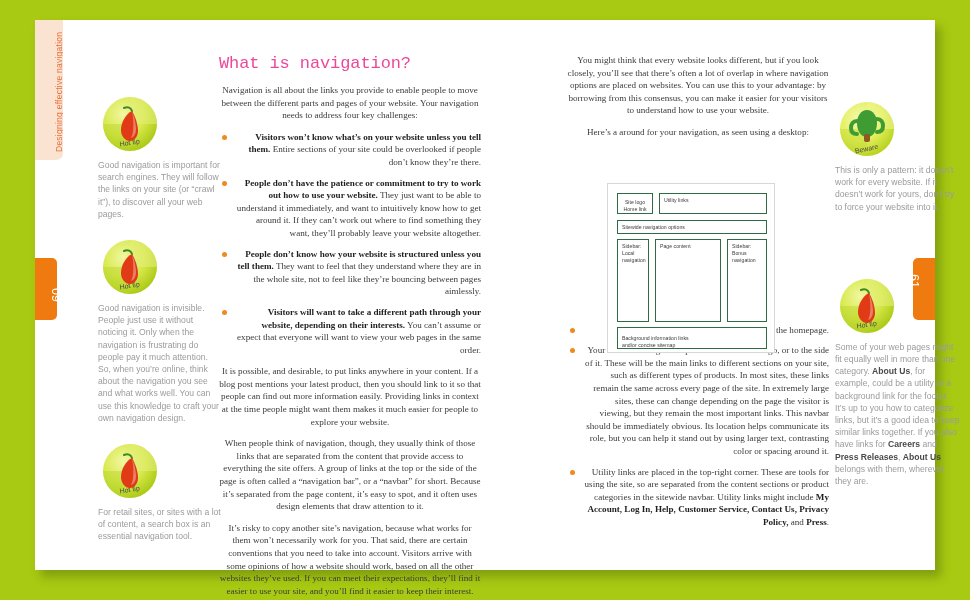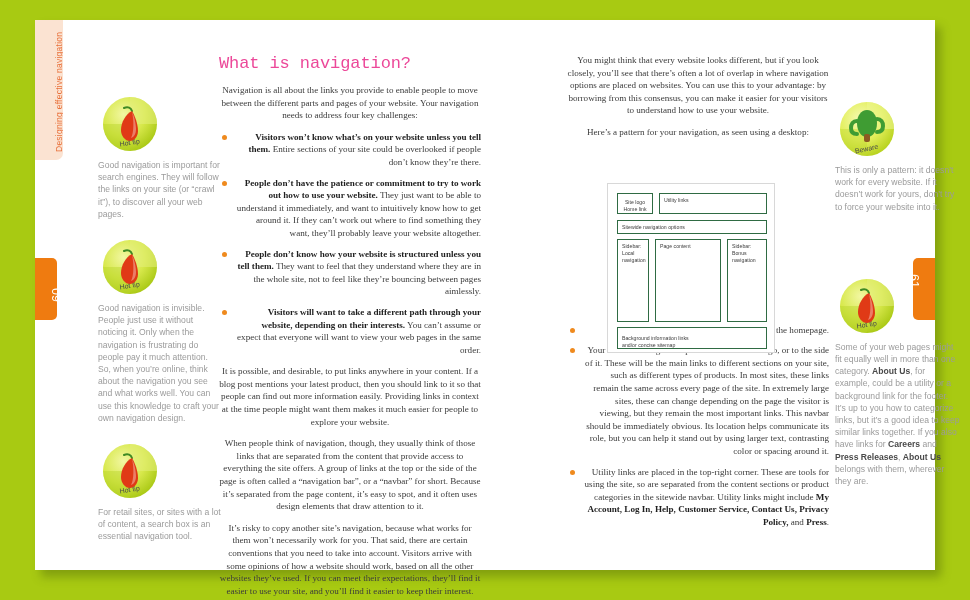--- a/index.html
+++ b/index.html
@@ -255,21 +255,21 @@
         </li>
       </ul>
 
       <p class="para">It is possible, and desirable, to put links anywhere in your content. If a blog post mentions your latest product, then you should link to it so that people can find out more information easily. Providing links in context at the time people might want them makes it much easier for people to explore your website.</p>
       <p class="para">When people think of navigation, though, they usually think of those links that are separated from the content that provide access to everything the site offers. A group of links at the top or the side of the page is often called a “navigation bar”, or a “navbar” for short. Because it’s separated from the page content, it’s easy to spot, and it often uses design elements that draw attention to it.</p>
       <p class="para">It’s risky to copy another site’s navigation, because what works for them won’t necessarily work for you. That said, there are certain conventions that you need to take into account. Visitors arrive with some opinions of how a website should work, based on all the other websites they’ve used. If you can meet their expectations, they’ll find it easier to use your site, and you’ll find it easier to keep their interest.</p>
     </div>
 
     <div class="main-col" id="main-right">
       <p class="para">You might think that every website looks different, but if you look closely, you’ll see that there’s often a lot of overlap in where navigation options are placed on websites. You can use this to your advantage: by borrowing from this consensus, you can make it easier for your visitors to understand how to use your website.</p>
-      <p class="para">Here’s a pattern for your navigation, as seen using a desktop:</p>
+      <p class="para">Here’s a around for your navigation, as seen using a desktop:</p>
 
       <div style="height:176px"></div>
 
       <ul class="bullets">
         <li>
           <span>Your site logo in the top-left corner links to the homepage.</span>
         </li>
         <li>
           <span>Your sitewide navigation options are below the logo, or to the side of it. These will be the main links to different sections on your site, such as different types of products. In most sites, these links remain the same across every page of the site. In extremely large sites, these can change depending on the page the visitor is viewing, but they remain the most important links. This navbar should be immediately obvious. Its location helps communicate its role, but you can help it stand out by using larger text, contrasting color or spacing around it.</span>
         </li>

